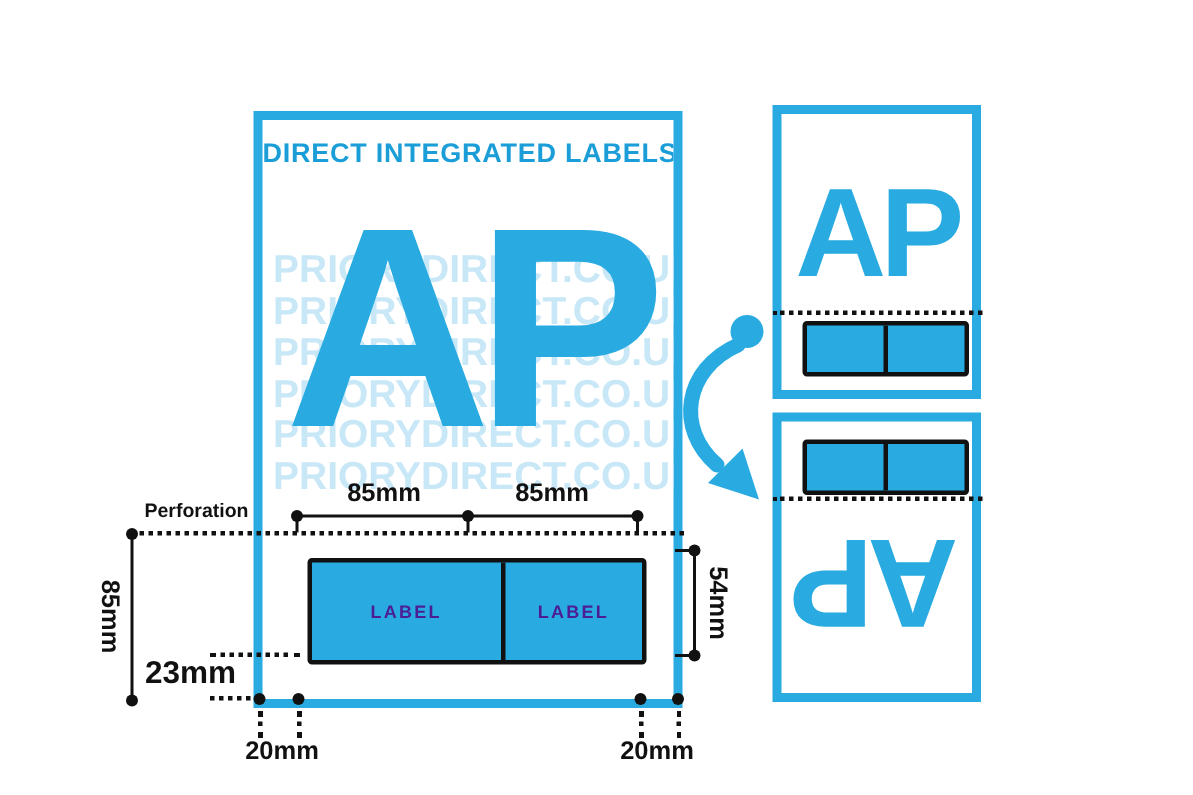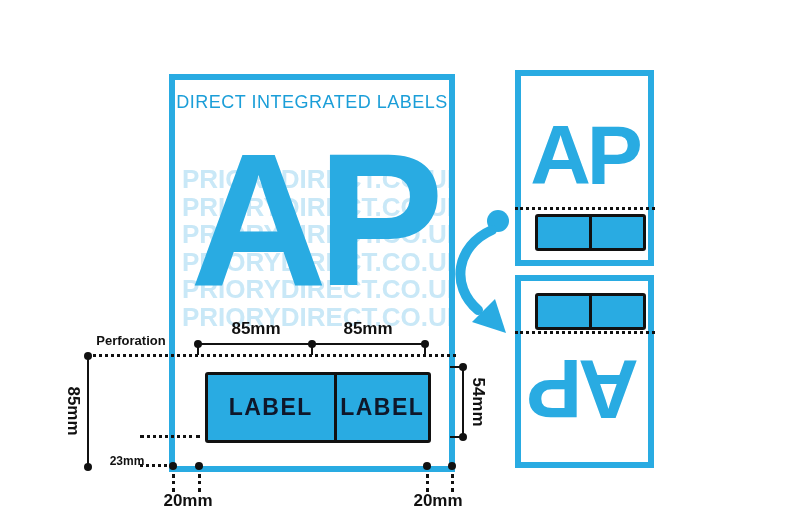--- a/index.html
+++ b/index.html
@@ -8,21 +8,21 @@
     font-family:"Liberation Sans", sans-serif;overflow:hidden;
   }
   
   .sheet{
     position:absolute;left:169px;top:74px;width:286px;height:398px;
     border:6px solid #29ABE2;background:#ffffff;box-sizing:border-box;
   }
   .sheet-inner{position:absolute;inset:0;overflow:hidden;}
   .sheet-title{
     position:absolute;top:12px;left:0;right:0;text-align:center;
-    font-size:18px;font-weight:400;letter-spacing:.5px;color:#1B9ED8;white-space:nowrap;
+    font-size:18px;font-weight:700;letter-spacing:.5px;color:#1B9ED8;white-space:nowrap;
   }
   .sheet-sub{
     position:absolute;top:27px;left:0;right:0;text-align:center;
     font-size:55px;font-weight:900;letter-spacing:1px;color:#29ABE2;line-height:1;
   }
   .watermark{
     position:absolute;top:86px;left:7px;right:0;bottom:60px;
     overflow:hidden;color:#C9E8F7;font-weight:900;font-size:26px;line-height:27.5px;
     white-space:nowrap;letter-spacing:0;
   }
@@ -30,21 +30,21 @@
     position:absolute;top:44px;left:0;right:0;text-align:center;
     font-size:190px;font-weight:900;letter-spacing:-10px;color:#29ABE2;line-height:1;
   }
   .labels-strip{
     position:absolute;left:30px;top:292px;width:226px;height:71px;
     border:3px solid #111;background:#29ABE2;box-sizing:border-box;
     display:flex;border-radius:3px;
   }
   .label-cell{
     flex:1;display:flex;align-items:center;justify-content:center;
-    color:#0f172a;font-weight:700;font-size:23px;letter-spacing:1.5px;margin-left:17px;
+    color:#4c1d95;font-weight:700;font-size:12px;letter-spacing:1.5px;margin-left:17px;
   }
   .label-cell + .label-cell{border-left:3px solid #111;}
   
   .hline{position:absolute;height:2px;background:#111;}
   .vline{position:absolute;width:2px;background:#111;}
   .dot{position:absolute;width:8px;height:8px;border-radius:50%;background:#111;transform:translate(-50%,-50%);}
   .hdotted{position:absolute;height:0;border-top:3px dotted #111;}
   .vdotted{position:absolute;width:0;border-left:3px dotted #111;}
   .dim-text{
     position:absolute;transform:translate(-50%,-50%);
@@ -104,21 +104,21 @@
   <div class="dim-text" style="left:256px;top:329px;">85mm</div>
   <div class="dim-text" style="left:368px;top:329px;">85mm</div>
 
   <div class="dim-text small" style="left:131px;top:340px;">Perforation</div>
   <div class="hdotted" style="left:88px;top:354px;width:368px;"></div>
   <div class="dot" style="left:88px;top:356px;"></div>
 
   <div class="vline" style="left:87px;top:356px;height:111px;"></div>
   <div class="dot" style="left:88px;top:467px;"></div>
   <div class="dim-text rot" style="left:73px;top:411px;">85mm</div>
-  <div class="dim-text" style="left:127px;top:461px;font-size:12px;">23mm</div>
+  <div class="dim-text" style="left:127px;top:449px;font-size:21px;">23mm</div>
   <div class="hdotted" style="left:140px;top:435px;width:60px;"></div>
   <div class="hdotted" style="left:140px;top:464px;width:33px;"></div>
 
   <div class="hline" style="left:450px;top:366px;width:16px;"></div>
   <div class="hline" style="left:450px;top:436px;width:16px;"></div>
   <div class="vline" style="left:462px;top:367px;height:70px;"></div>
   <div class="dot" style="left:463px;top:367px;"></div>
   <div class="dot" style="left:463px;top:437px;"></div>
   <div class="dim-text rot" style="left:478px;top:402px;">54mm</div>
 

